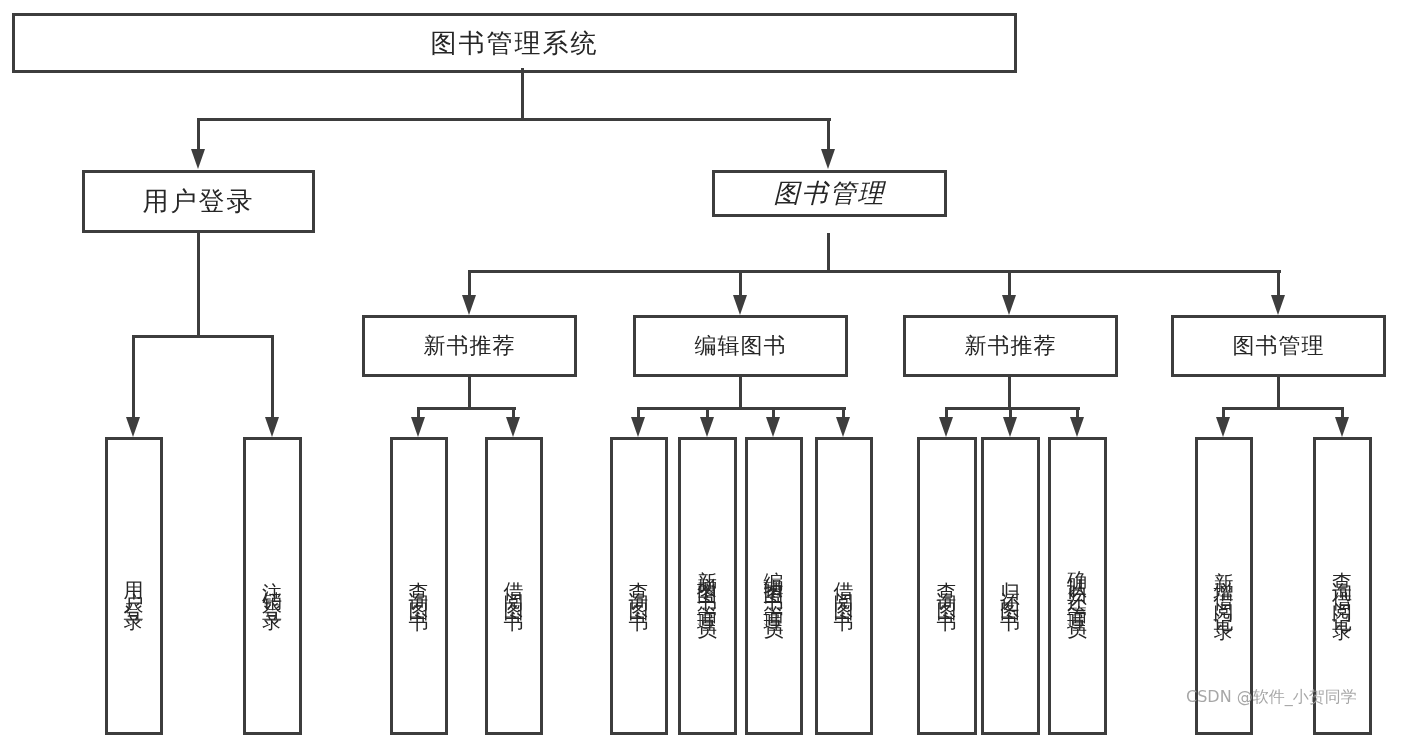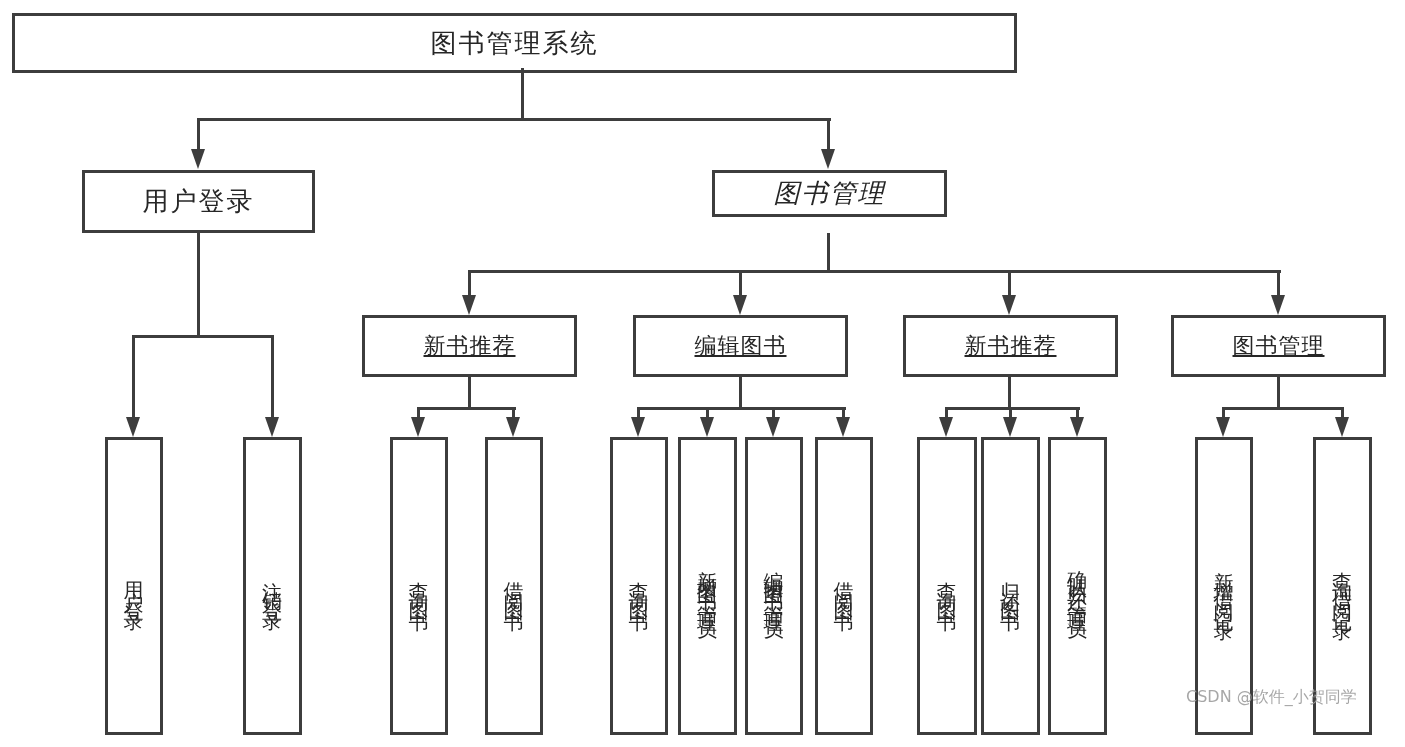--- a/index.html
+++ b/index.html
@@ -23,21 +23,21 @@
     box-sizing:border-box;
     border:3px solid var(--border);
     background:#fff;
     display:flex;
     align-items:center;
     justify-content:center;
     text-align:center;
   }
   .lvl1{font-size:26px;letter-spacing:2px;}
   .lvl2{font-size:26px;letter-spacing:2px;}
-  .lvl3{font-size:22px;letter-spacing:1px;text-decoration:underline;}
+  .lvl3{font-size:22px;letter-spacing:1px;}
   .vbox{font-size:20px;}
   .vbox > span{
     writing-mode:vertical-rl;
     text-orientation:mixed;
     letter-spacing:10px;
     line-height:1;
   }
   .vbox.dense > span{letter-spacing:7px;}
   .hline,.vline{position:absolute;background:var(--line);}
   .hline{height:3px;}

